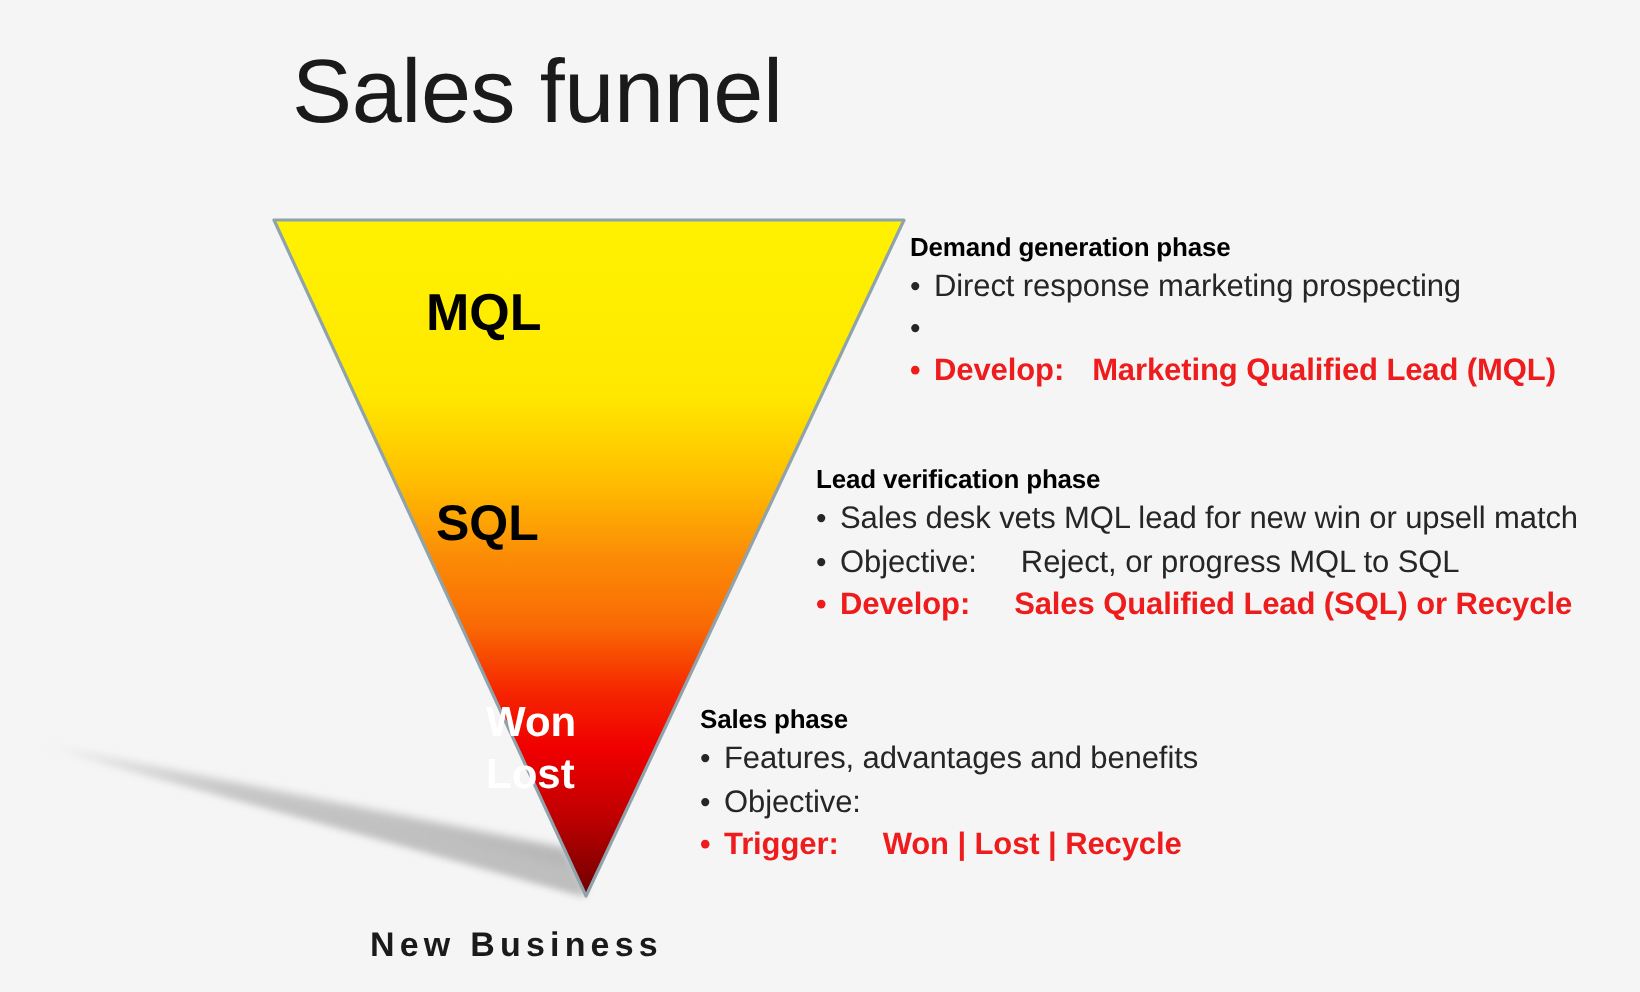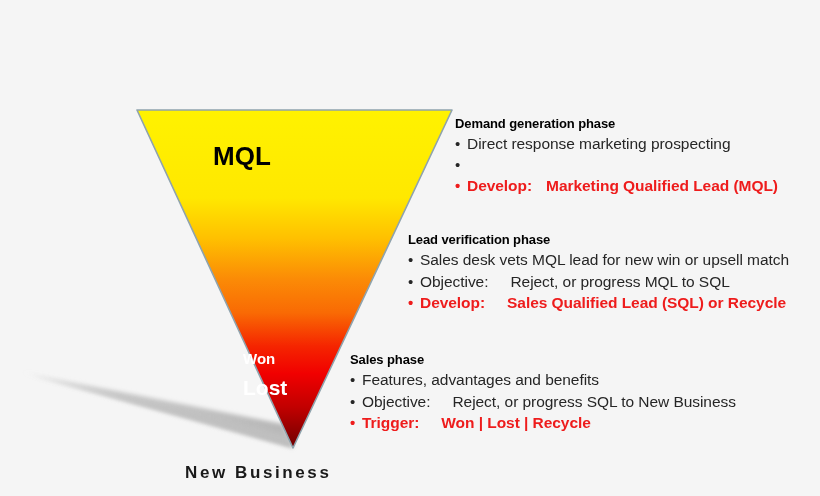--- a/index.html
+++ b/index.html
@@ -64,21 +64,21 @@
     left: 218px;
     top: 248px;
     width: 150px;
     font-size: 25px;
     color: #000000;
   }
   #label-won {
     left: 243px;
     top: 350px;
     width: 100px;
-    font-size: 15px;
+    font-size: 21px;
     color: #ffffff;
   }
   #label-lost {
     left: 243px;
     top: 376px;
     width: 100px;
     font-size: 21px;
     color: #ffffff;
   }
 
@@ -139,20 +139,21 @@
 
   #block-demand { left: 455px; top: 116px; }
   #block-lead   { left: 408px; top: 232px; }
   #block-sales  { left: 350px; top: 352px; }
 </style>
 </head>
 <body>
 
 <div id="stage">
 
+  <div id="title">Sales funnel</div>
 
   <svg id="funnel-svg" viewBox="0 0 820 496">
     <defs>
       <linearGradient id="funnelGrad" x1="0" y1="0" x2="0" y2="1">
         <stop offset="0.00" stop-color="#fff200"></stop>
         <stop offset="0.26" stop-color="#ffe800"></stop>
         <stop offset="0.38" stop-color="#ffc000"></stop>
         <stop offset="0.50" stop-color="#fb8b06"></stop>
         <stop offset="0.60" stop-color="#f96a04"></stop>
         <stop offset="0.70" stop-color="#f52400"></stop>
@@ -170,20 +171,21 @@
       </filter>
     </defs>
 
     <polygon points="22,372 293,448 283,424" fill="url(#shadowGrad)" filter="url(#shadowBlur)"></polygon>
     <polygon points="30,375 293,447 292,436" fill="#c0c0c0" opacity="0.85" filter="url(#shadowBlur)"></polygon>
 
     <polygon points="137,110 452,110 293,448" fill="url(#funnelGrad)" stroke="#8fa3ad" stroke-width="1.6" stroke-linejoin="round"></polygon>
   </svg>
 
   <div class="funnel-label" id="label-mql">MQL</div>
+  <div class="funnel-label" id="label-sql">SQL</div>
   <div class="funnel-label" id="label-won">Won</div>
   <div class="funnel-label" id="label-lost">Lost</div>
 
   <div id="new-business">New Business</div>
 
   <div class="phase-block" id="block-demand">
     <div class="phase-heading">Demand generation phase</div>
     <div class="bullet-row">
       <span class="bullet-dot">•</span>
       <span class="bullet-text">Direct response marketing prospecting</span>
@@ -222,21 +224,20 @@
   <div class="phase-block" id="block-sales">
     <div class="phase-heading">Sales phase</div>
     <div class="bullet-row">
       <span class="bullet-dot">•</span>
       <span class="bullet-text">Features, advantages and benefits</span>
     </div>
     <div class="bullet-row">
       <span class="bullet-dot">•</span>
       <span class="bullet-text">Objective:</span>
       <span class="lbl-gap gap-md"></span>
-      <span class="bullet-text">Reject, or progress SQL to New Business</span>
     </div>
     <div class="bullet-row accent">
       <span class="bullet-dot">•</span>
       <span class="bullet-text">Trigger:</span>
       <span class="lbl-gap gap-md"></span>
       <span class="bullet-text">Won | Lost | Recycle</span>
     </div>
   </div>
 
 </div>

